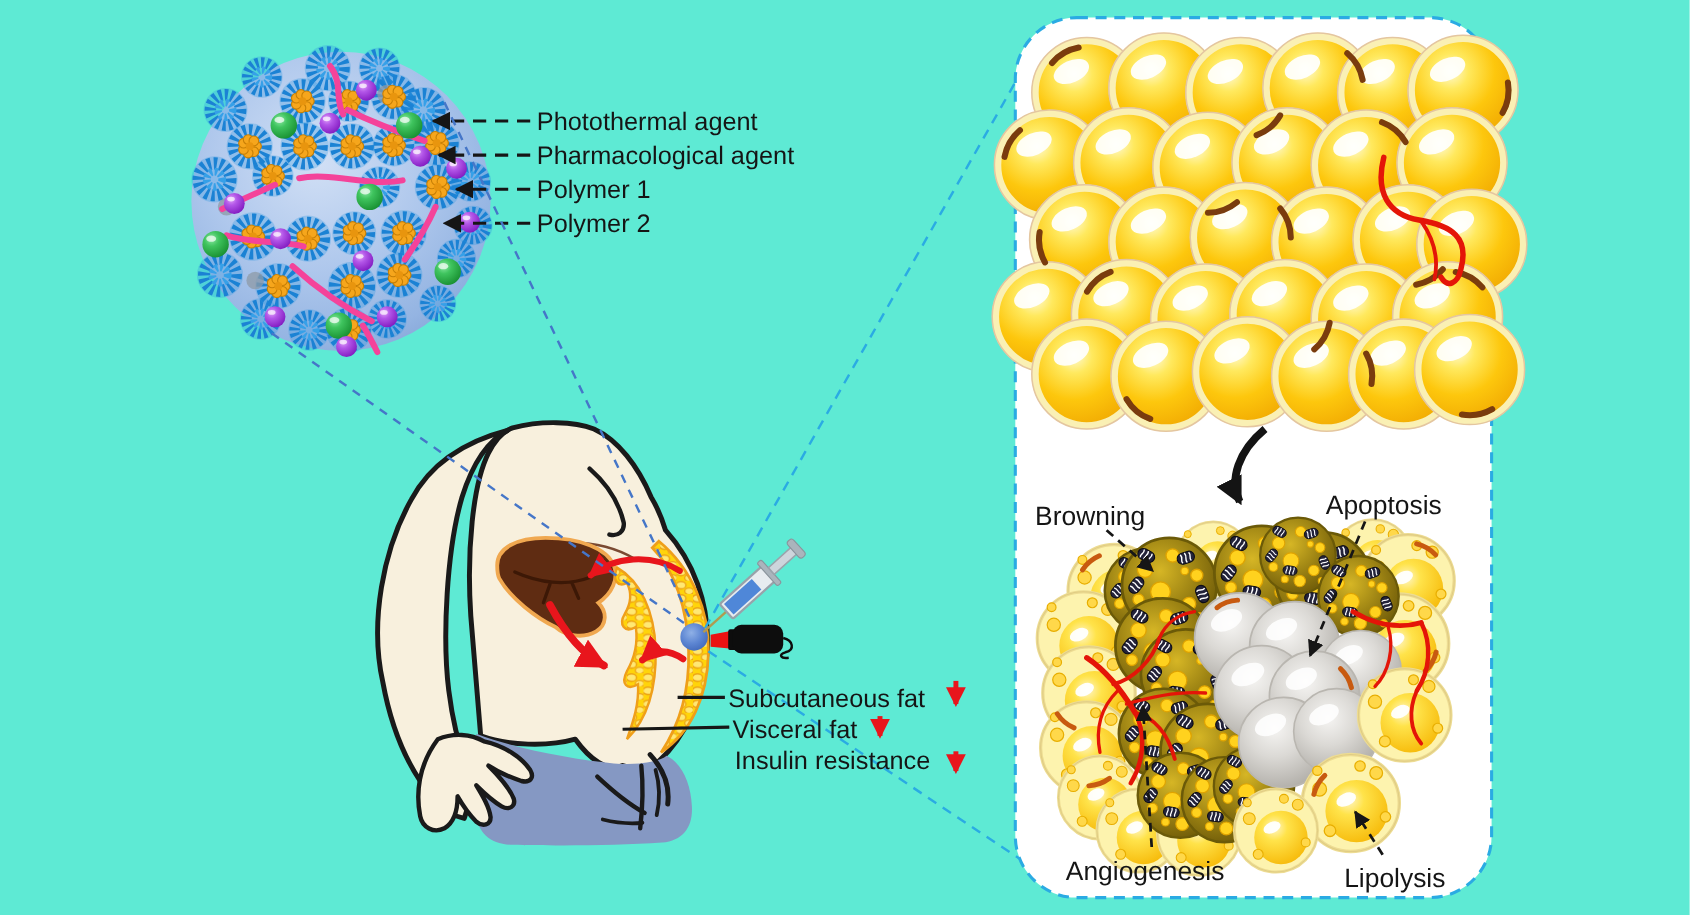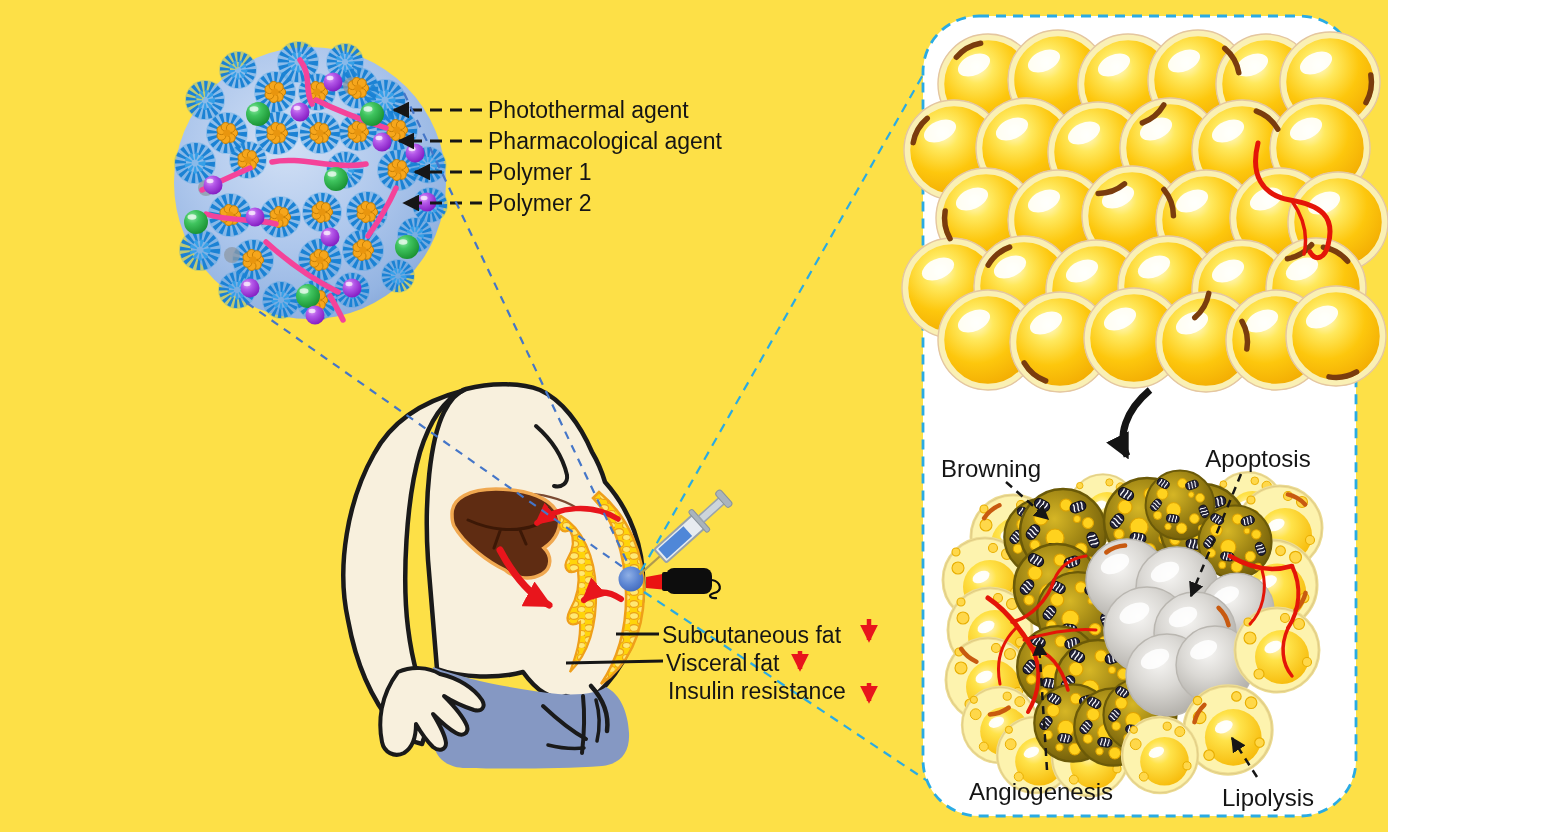--- a/index.html
+++ b/index.html
@@ -1,16 +1,16 @@
 <!DOCTYPE html>
 <html><head>
 <meta charset="utf-8">
 <style>
   html,body{margin:0;padding:0;background:#ffffff;}
-  .stage{position:relative;width:1388px;height:832px;background:#fde047;overflow:hidden;
+  .stage{position:relative;width:1536px;height:832px;background:#5eead4;overflow:hidden;
          font-family:"Liberation Sans",sans-serif;}
   svg{display:block;}
   text.lbl{font-family:"Liberation Sans",sans-serif;font-size:23px;fill:#151515;}
   text.lblm{font-family:"Liberation Sans",sans-serif;font-size:24px;fill:#151515;}
   .dashk{stroke:#161616;stroke-width:2.8;fill:none;stroke-dasharray:12 8;}
   .dashk2{stroke:#161616;stroke-width:2.5;fill:none;stroke-dasharray:8 6;}
   .coneL{stroke:#4576c8;stroke-width:2.2;fill:none;stroke-dasharray:8 7;}
   .coneR{stroke:#2aabe3;stroke-width:2.2;fill:none;stroke-dasharray:9 7;}
   .vein{stroke:#e41508;fill:none;stroke-linecap:round;}
   .drop{fill:#ffd21e;stroke:#dfa300;stroke-width:1.2;}

